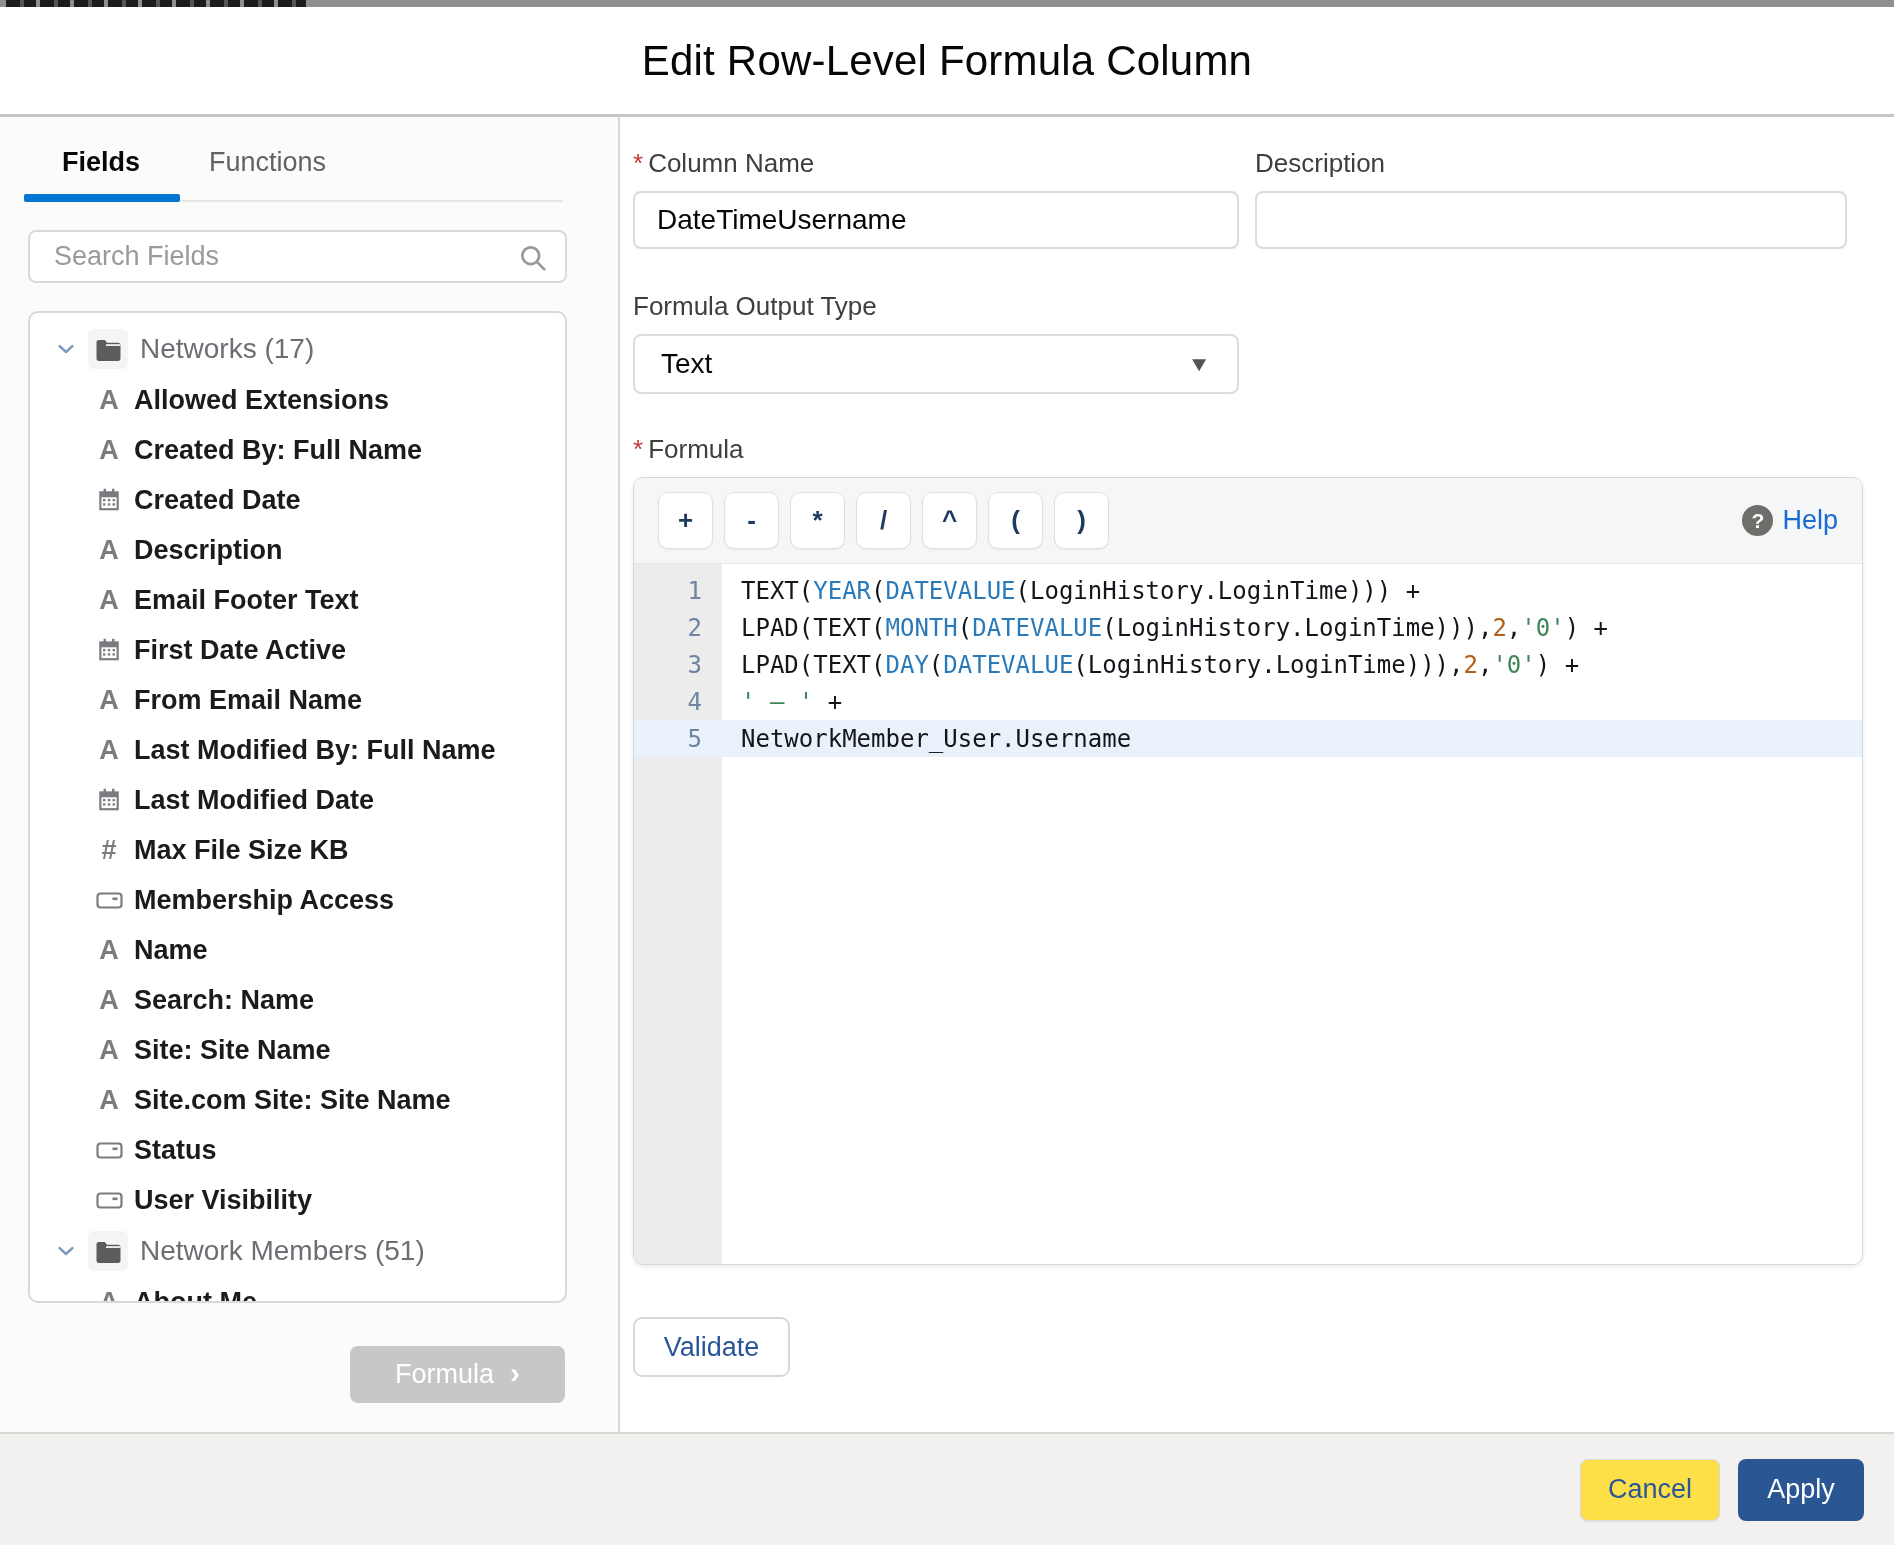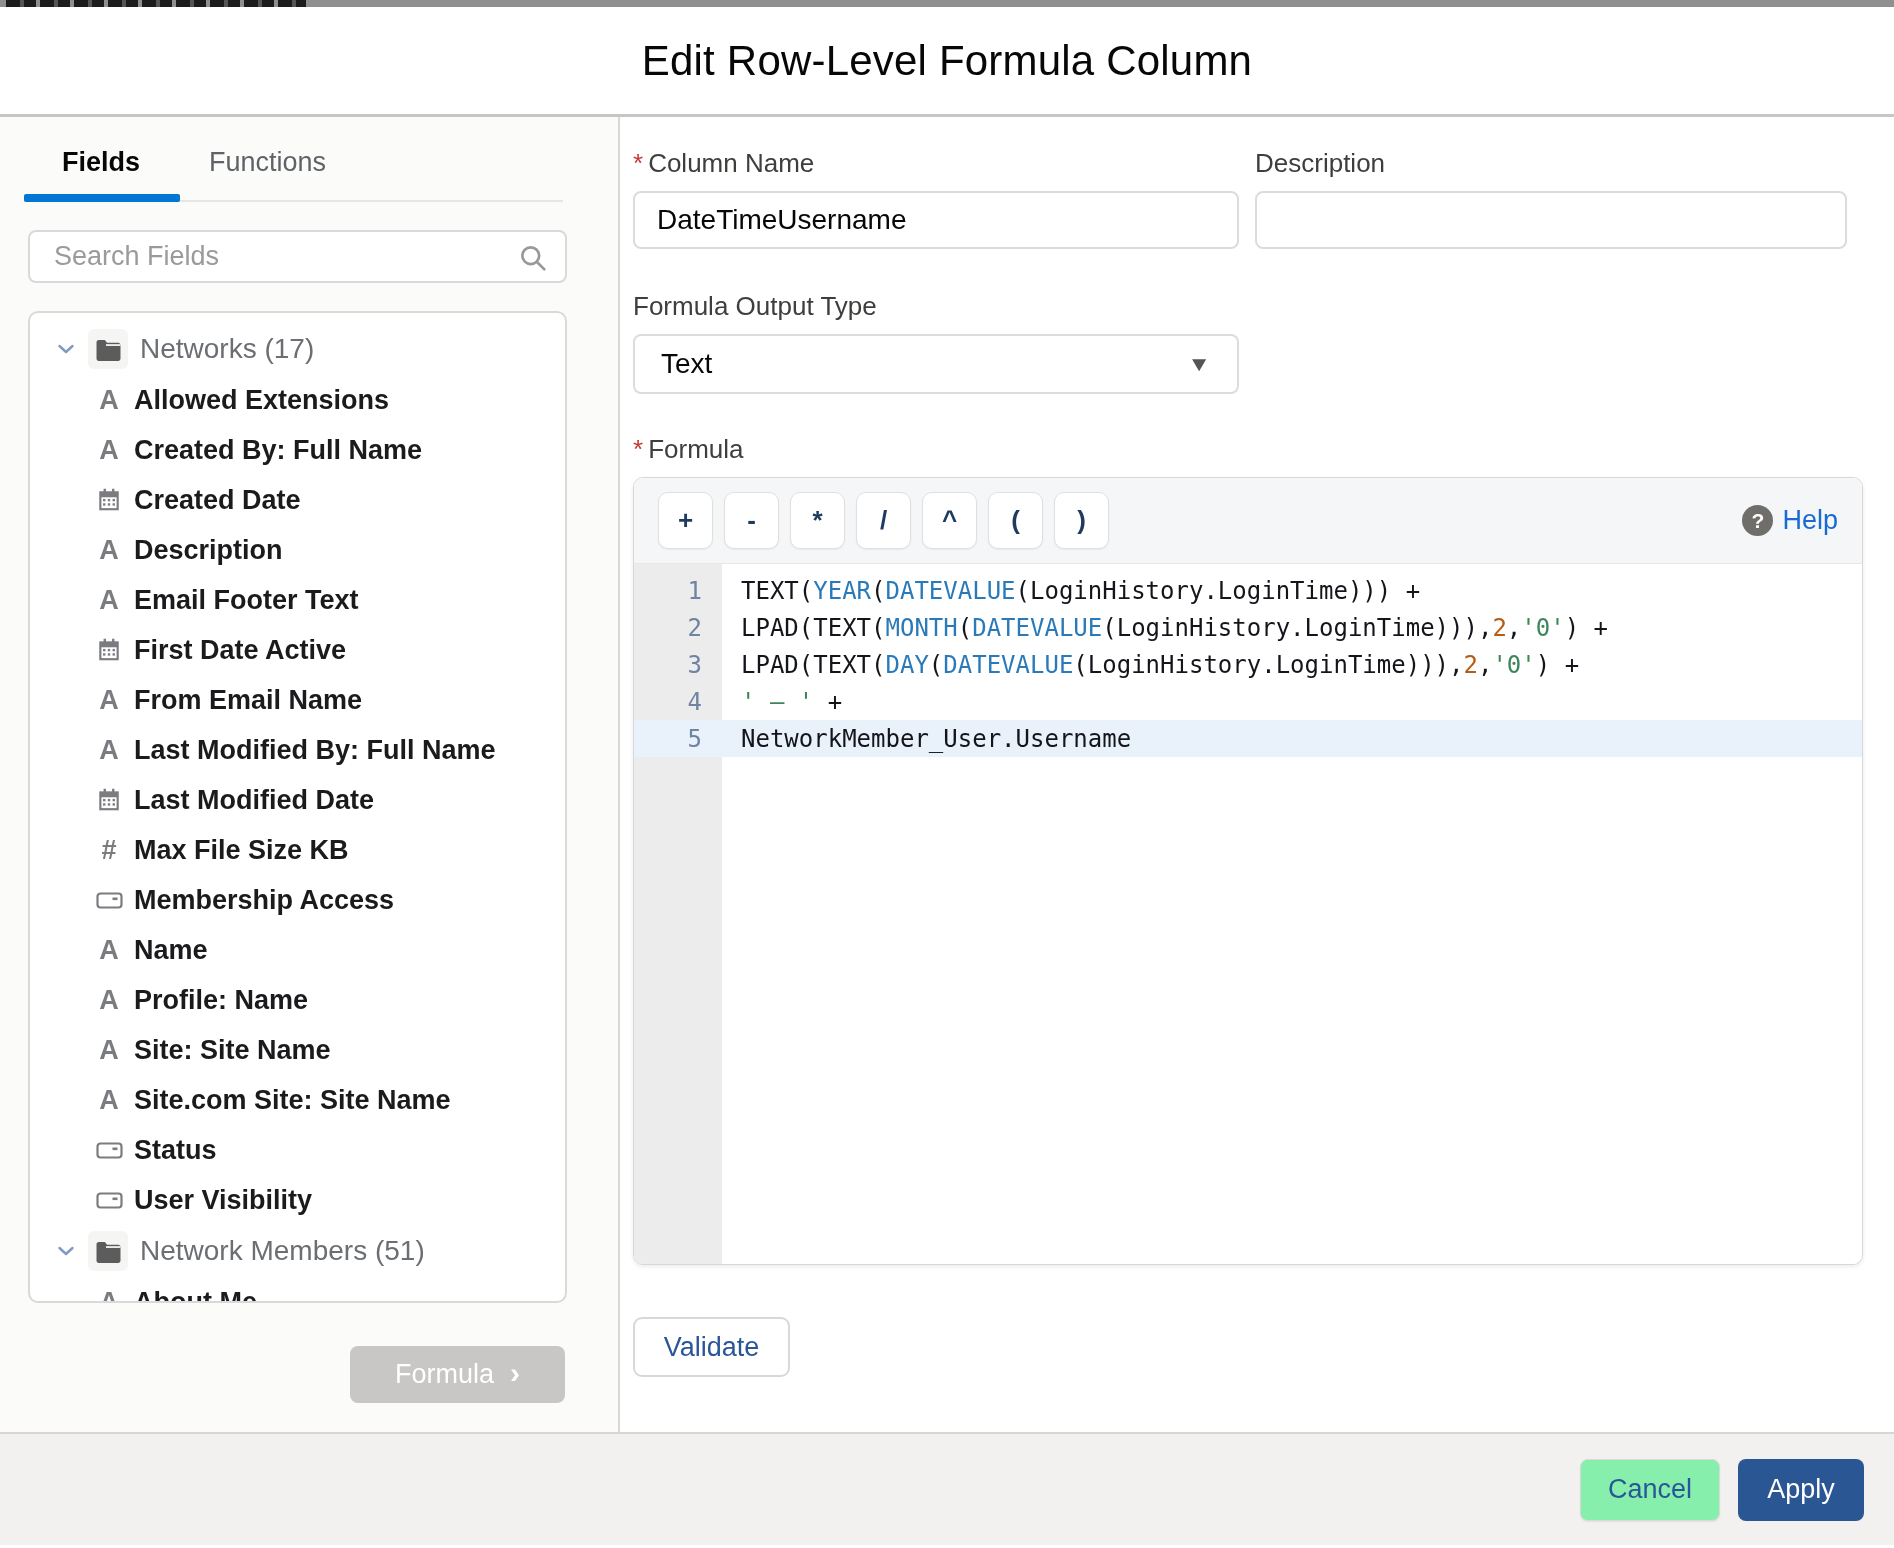--- a/index.html
+++ b/index.html
@@ -97,21 +97,21 @@
   .lc { padding-left:19px; white-space:pre; color:#14151a; }
   .tk-d { color:#14151a; } .tk-k { color:#2a7ab9; } .tk-n { color:#b45d16; } .tk-s { color:#3f855a; }
 
   .validate-btn { margin-top:52px; width:157px; height:60px; background:#fff;
     border:2px solid #d8d8d8; border-radius:9px; color:#2a5699; font-size:27px;
     font-family:"Liberation Sans", sans-serif; }
 
   
   .footer { height:113px; background:#f2f1f0; border-top:2px solid #d8d6d3;
             display:flex; align-items:center; justify-content:flex-end; padding-right:30px; }
-  .cancel-btn { width:140px; height:62px; background:#86efac; border:1px solid #d9d9d9; border-radius:8px;
+  .cancel-btn { width:140px; height:62px; background:#fde047; border:1px solid #d9d9d9; border-radius:8px;
     color:#2a5699; font-size:27px; box-shadow:0 1px 2px rgba(0,0,0,.07);
     font-family:"Liberation Sans", sans-serif; }
   .apply-btn { width:126px; height:62px; margin-left:18px; background:#2b5694; border:none;
     border-radius:8px; color:#fff; font-size:27px; font-family:"Liberation Sans", sans-serif; }
 </style>
 </head>
 <body>
 
 <div class="top-strip">
   <div class="frag"></div>
@@ -244,21 +244,21 @@
             </svg>
           </span>
           <span class="flabel">Membership Access</span>
         </div>
         <div class="trow tfield">
           <span class="ficon">A</span>
           <span class="flabel">Name</span>
         </div>
         <div class="trow tfield">
           <span class="ficon">A</span>
-          <span class="flabel">Profile: Name</span>
+          <span class="flabel">Search: Name</span>
         </div>
         <div class="trow tfield">
           <span class="ficon">A</span>
           <span class="flabel">Site: Site Name</span>
         </div>
         <div class="trow tfield">
           <span class="ficon">A</span>
           <span class="flabel">Site.com Site: Site Name</span>
         </div>
         <div class="trow tfield">

